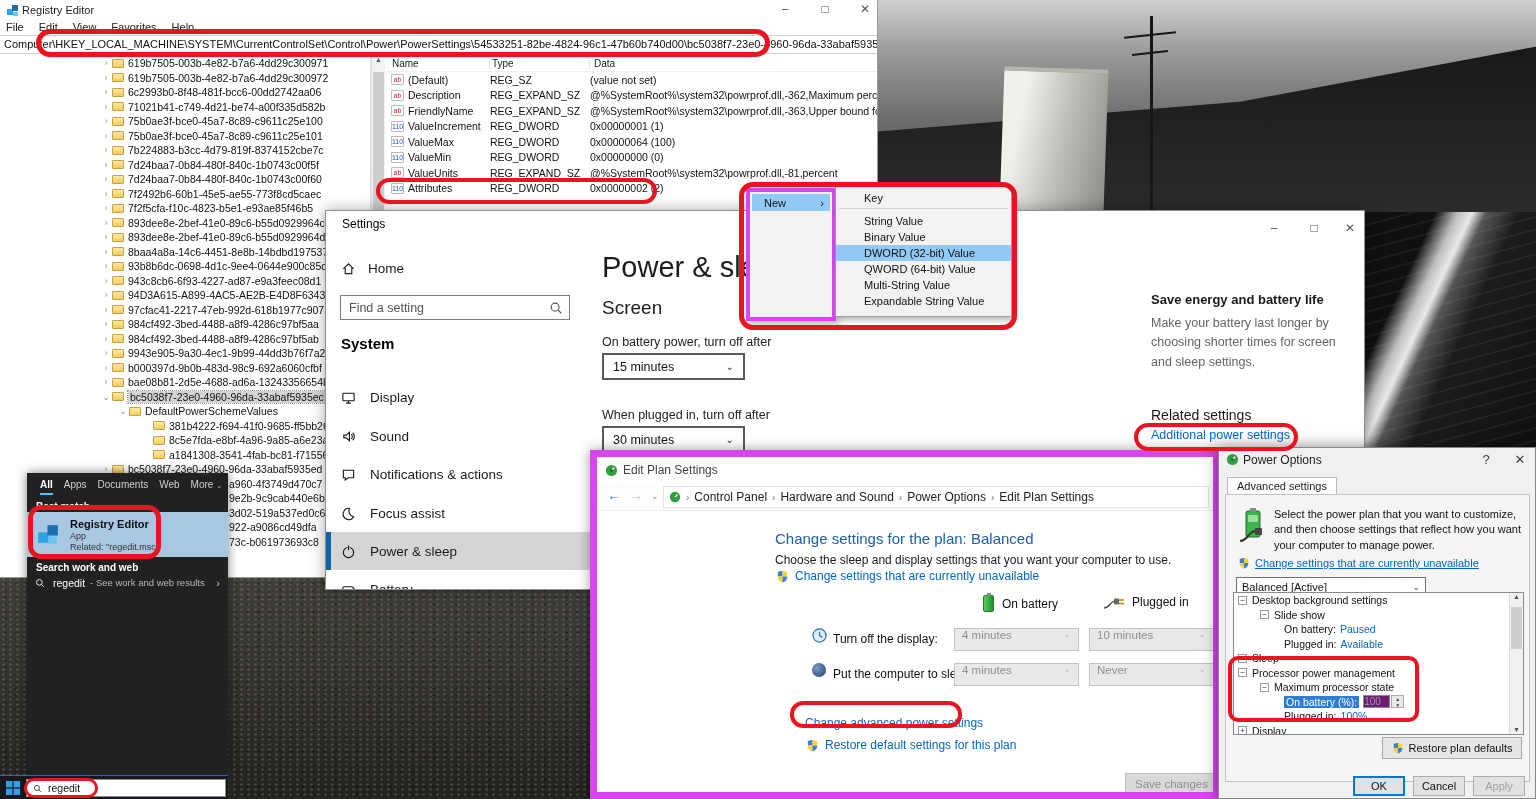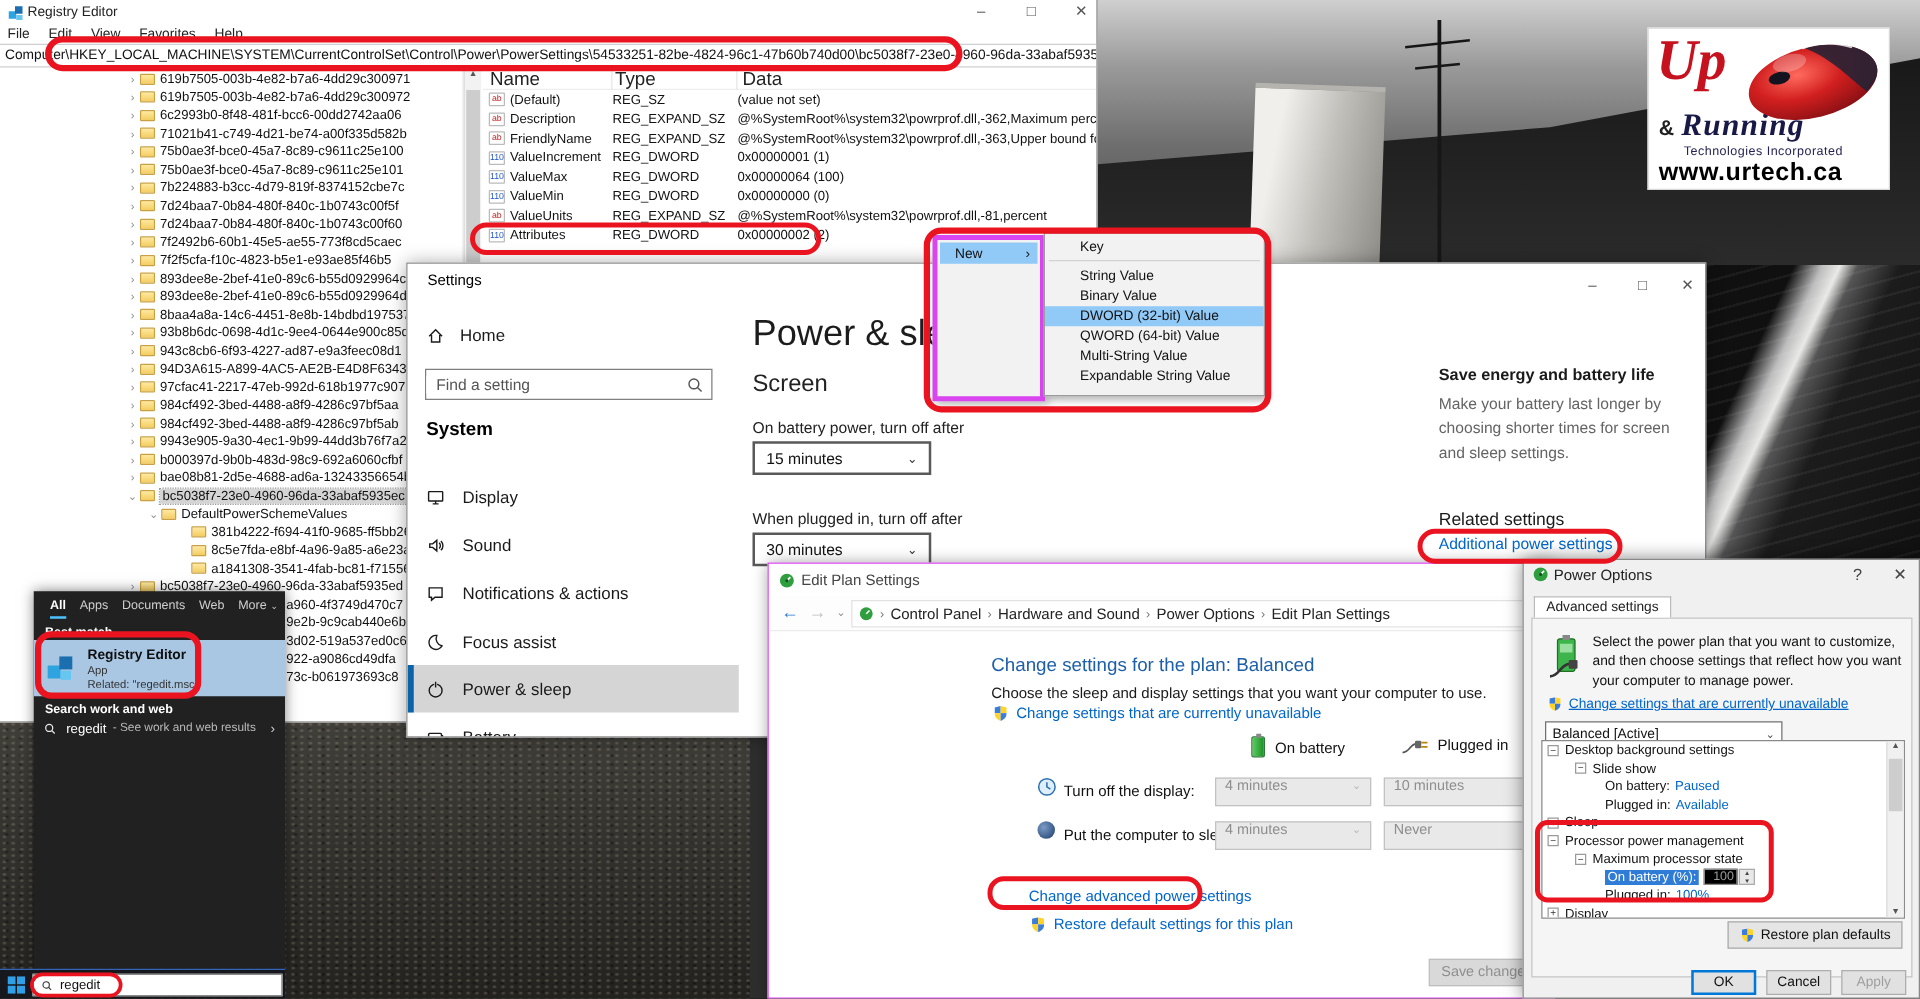--- a/index.html
+++ b/index.html
@@ -35,21 +35,21 @@
   .t-row{height:14.5px;display:flex;align-items:center;font-size:10.5px;color:#111;white-space:nowrap}
   .t-arrow{width:12px;text-align:center;color:#8a8a8a;font-size:9px;flex:none}
   .t-folder{width:12px;height:9px;background:linear-gradient(#ffe9a0,#f3cd62);border:1px solid #caa142;border-radius:1px;margin-right:4px;flex:none}
   .d0{padding-left:100px}.d1{padding-left:117px}.d2{padding-left:141px}
   .frag{padding-left:229px}
   .sel .t-label{background:#d4d4d4;outline:1px dotted #9a9a9a;padding:0 2px}
   .tree-sb{position:absolute;left:371px;top:56px;width:14px;bottom:0;background:#f2f2f2;border-left:1px solid #e0e0e0;font-size:7px;color:#555;text-align:center}
   .sb-thumb{position:absolute;left:1px;top:16px;width:11px;height:150px;background:#cdcdcd}
   .sb-dn{position:absolute;bottom:2px;left:0;right:0}
   .vals{position:absolute;left:386px;top:56px;right:0;bottom:0;overflow:hidden}
-  .v-head{display:flex;height:16px;align-items:center;font-size:15px;color:#222;border-bottom:1px solid #eee}
+  .v-head{display:flex;height:16px;align-items:center;font-size:10px;color:#222;border-bottom:1px solid #eee}
   .v-head .c1{width:104px;padding-left:6px;border-right:1px solid #e6e6e6}
   .v-head .c2{width:100px;padding-left:2px;border-right:1px solid #e6e6e6}
   .v-head .c3{flex:1;padding-left:4px}
   .v-row{display:flex;height:15.5px;align-items:center;font-size:10.5px;color:#111;white-space:nowrap}
   .v-icon{width:13px;height:11px;margin:0 4px 0 5px;border:1px solid #bbb;border-radius:1px;font-size:7px;line-height:9px;text-align:center;flex:none;background:#fff}
   .ico-ab .v-icon{color:#c21f1f}.ico-ab .v-icon::before{content:"ab"}
   .ico-bin .v-icon{color:#2255cc}.ico-bin .v-icon::before{content:"110"}
   .v-name{width:82px;overflow:hidden}
   .v-type{width:100px;overflow:hidden}
   .v-data{flex:1;overflow:hidden}
@@ -78,21 +78,21 @@
   .aside-l{position:absolute;left:825px;top:217px;font-size:12.5px;color:var(--link);cursor:pointer}
   
   .ctx1{position:absolute;left:746px;top:188px;width:90px;height:133px;background:#f2f2f2;border:4px solid #d946ef;box-shadow:3px 3px 6px rgba(0,0,0,.3);z-index:20}
   .cm-new{margin:2px;height:17px;background:var(--menu-hl);display:flex;align-items:center;justify-content:space-between;padding:0 6px 0 12px;font-size:11px;color:#111}
   .ctx2{position:absolute;left:835px;top:186px;width:177px;height:131px;background:#f2f2f2;border:1px solid #9b9b9b;box-shadow:3px 3px 6px rgba(0,0,0,.3);z-index:20;padding-top:3px}
   .cm-row{height:16px;line-height:16px;font-size:11px;padding-left:28px;color:#111}
   .cm-row.hl{background:var(--menu-hl)}
   .cm-row.seprow{height:5px;padding:0}
   .cm-sep{border-top:1px solid #d2d2d2;margin:2px 3px}
   
-  .w-plan{position:absolute;left:614px;top:450px;width:630px;height:349px;background:#fff;border:1px solid #d946ef;box-shadow:0 0 12px rgba(0,0,0,.4);z-index:15;overflow:hidden}
+  .w-plan{position:absolute;left:590px;top:450px;width:630px;height:349px;background:#fff;border:7px solid #d946ef;box-shadow:0 0 12px rgba(0,0,0,.4);z-index:15;overflow:hidden}
   .pl-cap{position:absolute;left:26px;top:6px;font-size:12px;color:#444}
   .pl-nav{position:absolute;left:0;top:26px;width:100%;height:28px;background:#fdfdfd;border-bottom:1px solid #ececec}
   .pl-nav .nv{position:absolute;top:4px;font-size:14px}
   .crumbbox{position:absolute;left:66px;top:3px;right:4px;height:22px;border:1px solid #e2e2e2;background:#fff;display:flex;align-items:center;font-size:12px;color:#222;padding-left:5px;gap:5px;white-space:nowrap;overflow:hidden}
   .crumb-sep{color:#777;font-size:10px}
   .pl-h1{position:absolute;left:178px;top:73px;font-size:15px;color:#1d5fa8}
   .pl-sub{position:absolute;left:178px;top:96px;font-size:12px;color:#1a1a1a}
   .pl-uac{position:absolute;left:179px;top:112px;display:flex;align-items:center;gap:6px;font-size:12px;color:var(--link)}
   .pl-colh{position:absolute;top:144px;font-size:12px;color:#111}
   .pl-rowlab{position:absolute;font-size:12px;color:#111}
@@ -112,21 +112,21 @@
   .po-intro{position:absolute;left:48px;top:12px;width:250px;font-size:11px;line-height:1.4;color:#111}
   .po-uac{position:absolute;left:12px;top:62px;display:flex;align-items:center;gap:5px;font-size:11px}
   .po-uac .lk{color:var(--link);text-decoration:underline}
   .po-dd{position:absolute;left:10px;top:82px;width:190px;height:19px;border:1px solid #707070;background:#fff;font-size:11px;color:#111;display:flex;align-items:center;justify-content:space-between;padding:0 5px}
   .po-list{position:absolute;left:7px;top:97px;width:291px;height:143px;background:#fff;border:1px solid #8a8a8a;overflow:hidden}
   .po-row{height:14.5px;display:flex;align-items:center;font-size:10.5px;color:#111;white-space:nowrap}
   .pd0{padding-left:4px}.pd1{padding-left:26px}.pd2{padding-left:50px}
   .exp{display:inline-block;width:9px;height:9px;border:1px solid #9a9a9a;background:#fff;font-size:8px;line-height:7px;text-align:center;color:#333;margin-right:5px;flex:none}
   .po-val{color:var(--link);margin-left:4px}
   .po-sel{background:#2e7cd6;color:#fff;padding:0 2px}
-  .po-input{width:27px;height:13px;border:1px solid #8a8a8a;background:#000000;color:#9b9b9b;font-size:10px;text-align:right;padding-right:2px;margin-left:4px;line-height:11px}
+  .po-input{width:27px;height:13px;border:1px solid #8a8a8a;background:#701a75;color:#9b9b9b;font-size:10px;padding-right:2px;margin-left:4px;line-height:11px}
   .po-spin{display:inline-flex;flex-direction:column;width:13px;height:13px;border:1px solid #ababab;background:#e8e8e8;font-size:5px;line-height:6px;align-items:center;justify-content:center;color:#444;margin-left:1px}
   .po-sb{position:absolute;right:0;top:0;width:14px;height:100%;background:#f0f0f0;border-left:1px solid #dcdcdc;font-size:7px;color:#555;text-align:center}
   .po-sb .thumb{position:absolute;left:1px;top:14px;width:11px;height:42px;background:#cdcdcd}
   .po-sb .dn{position:absolute;bottom:1px;left:0;right:0}
   .po-restore{position:absolute;left:156px;top:242px;width:140px;height:22px;background:#e5e5e5;border:1px solid #a9a9a9;display:flex;align-items:center;justify-content:center;gap:5px;font-size:11px;color:#111}
   .po-btn{position:absolute;top:328px;width:52px;height:20px;background:#e1e1e1;border:1px solid #adadad;font-size:11px;color:#111;text-align:center;line-height:18px}
   .po-ok{left:134px;border:2px solid var(--accent);line-height:16px}
   .po-cancel{left:194px}
   .po-apply{left:254px;color:#9f9f9f}
   .po-x{position:absolute;top:4px;font-size:13px;color:#444;width:18px;text-align:center}
@@ -182,36 +182,20 @@
 
   <div class="bg-sky"></div>
   <div class="bg-roof"></div>
   <div class="bg-chimney"></div>
   <div class="bg-antenna"></div>
   <div class="bg-abar1"></div>
   <div class="bg-abar2"></div>
   <div class="bg-right"></div>
   <div class="bg-grass"></div>
 
-  <div class="w-logo">
-    <div class="logo-up">Up</div>
-    <div class="logo-amp">&amp;</div>
-    <div class="logo-running">Running</div>
-    <div class="logo-tech">Technologies Incorporated</div>
-    <div class="logo-url">www.urtech.ca</div>
-    <svg class="logo-mouse" viewBox="0 0 120 74">
-      <g transform="rotate(-14 60 40)">
-        <ellipse cx="60" cy="42" rx="54" ry="29" fill="url(#mbody)"></ellipse>
-        <path d="M60 13c30 0 54 13 54 29 0 7-5 13-13 18C92 49 80 27 60 13Z" fill="#1d2336" opacity="0.85"></path>
-        <path d="M98 22C85 14 72 11 58 13" stroke="#fff" stroke-width="1.5" fill="none" opacity=".8"></path>
-        <ellipse cx="34" cy="32" rx="9" ry="5" fill="#141420"></ellipse>
-        <ellipse cx="45" cy="22" rx="14" ry="7" fill="#ffffff" opacity=".25"></ellipse>
-      </g>
-    </svg>
-  </div>
 
   <div class="w-reg">
     <svg class="reg-ico" width="13" height="13" viewBox="0 0 13 13">
       <rect x="1" y="5" width="6" height="6" fill="#2da3e0"></rect>
         <rect x="6" y="1" width="6" height="6" fill="#1b6fae"></rect>
         <rect x="7" y="8" width="5" height="4" fill="#66c6f0"></rect>
     </svg>
     <span class="reg-title">Registry Editor</span>
     <span class="winbtn" style="left:775px">–</span>
     <span class="winbtn" style="left:815px">□</span>

